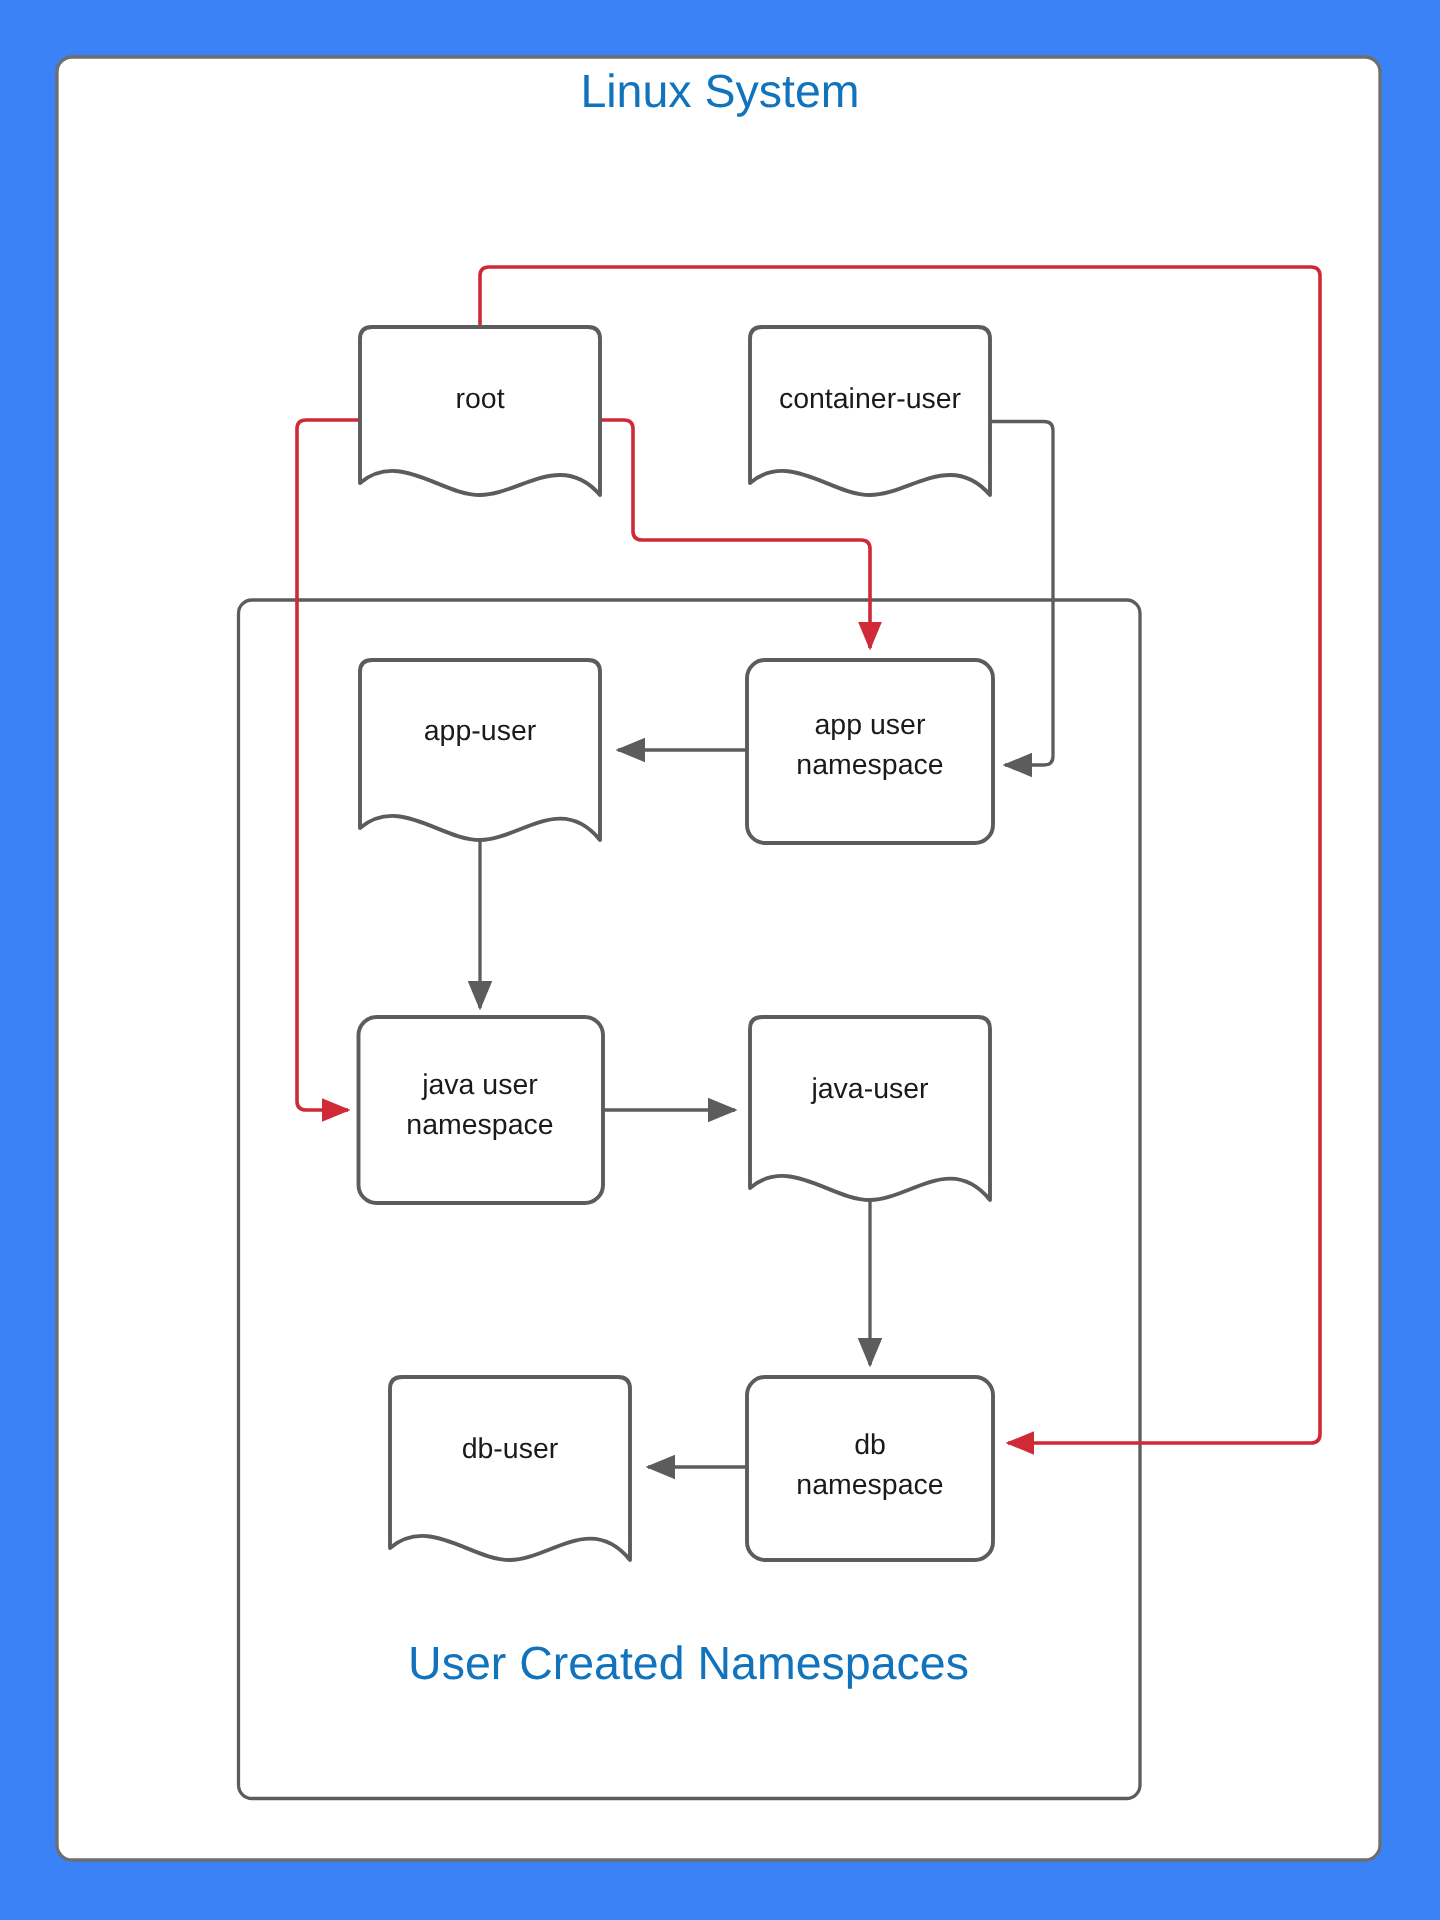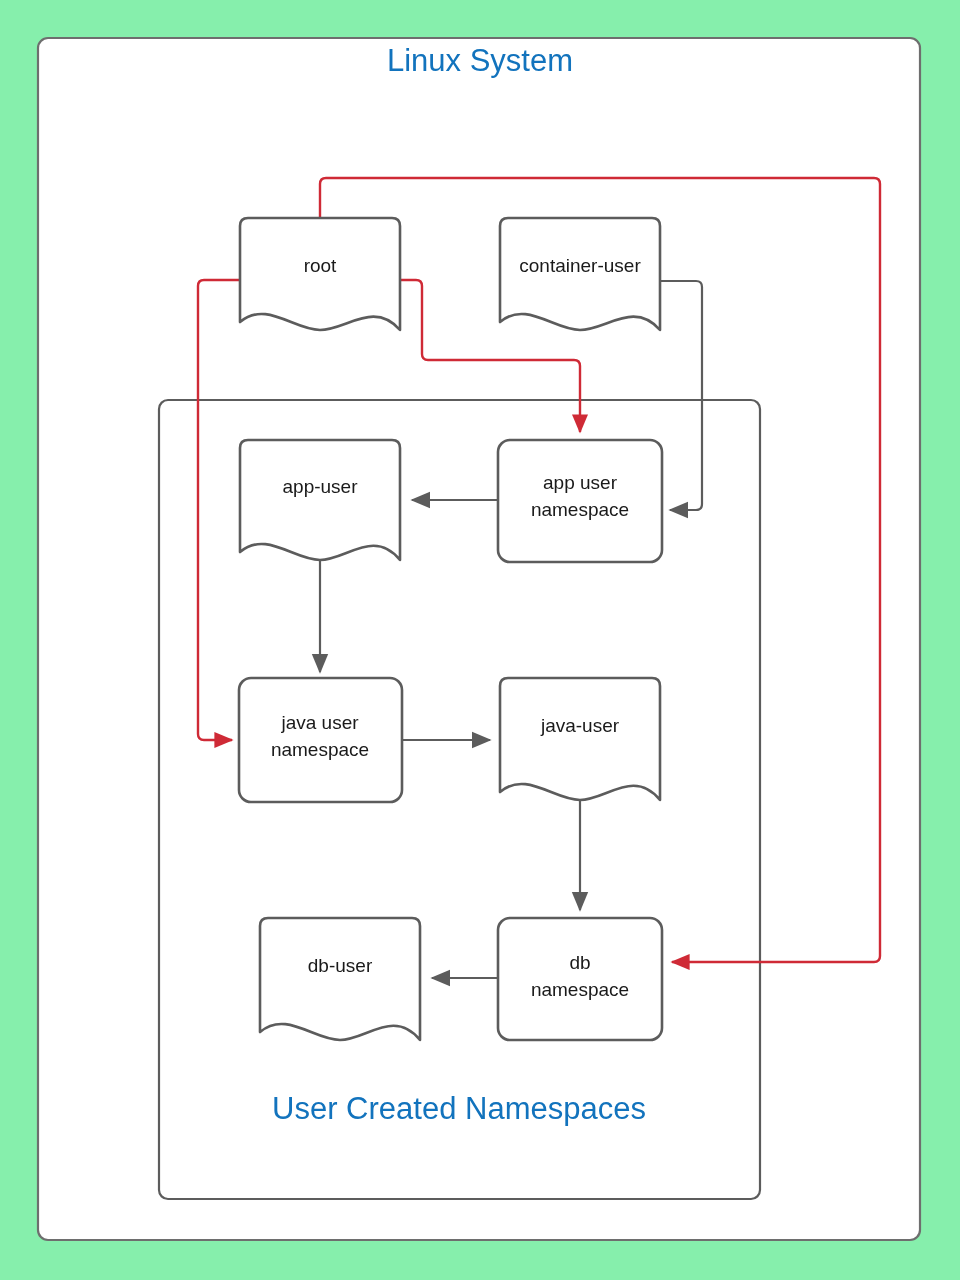--- a/index.html
+++ b/index.html
@@ -10,21 +10,21 @@
   body {
     width: 960px;
     height: 1280px;
     overflow: hidden;
     font-family: "Liberation Sans", sans-serif;
   }
   #stage {
     position: relative;
     width: 960px;
     height: 1280px;
-    background: #86efac;
+    background: #3b82f6;
   }
   #diagram-svg {
     position: absolute;
     left: 0;
     top: 0;
     width: 960px;
     height: 1280px;
     display: block;
   }
   .shape-label {

